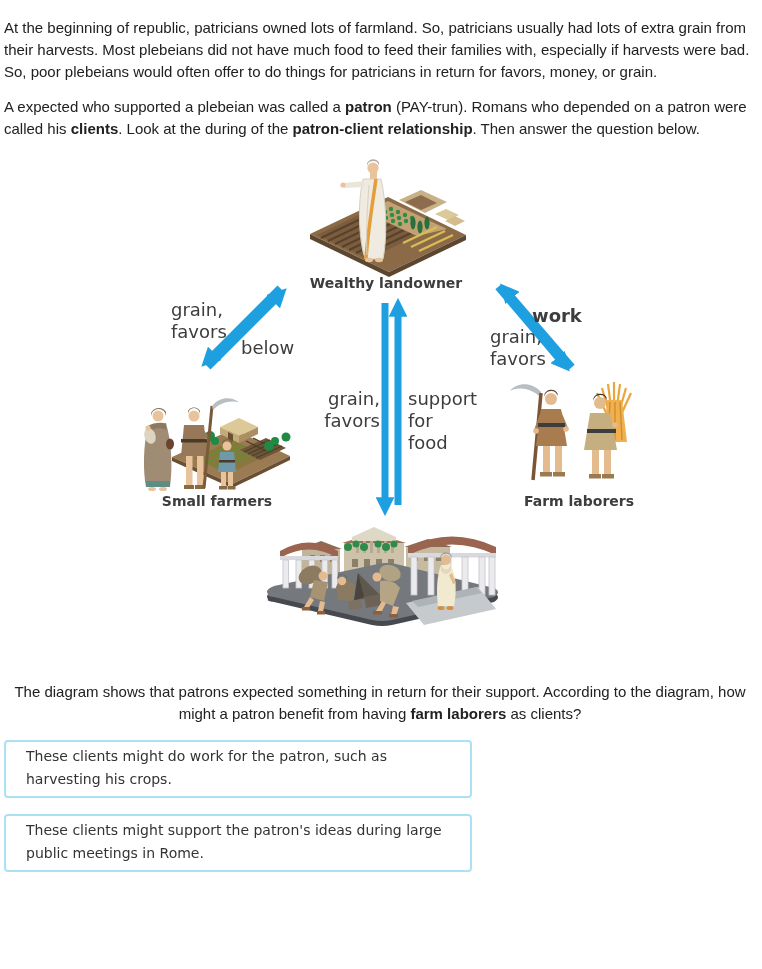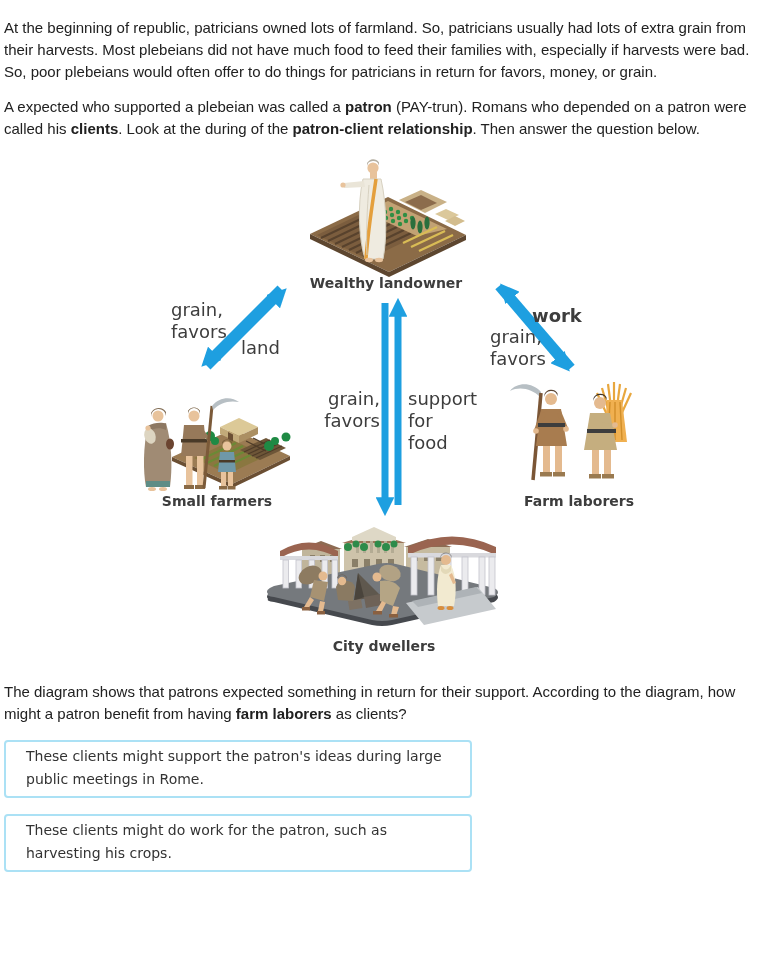--- a/index.html
+++ b/index.html
@@ -22,21 +22,21 @@
   .dlabel {
     position:absolute; font-family:"DejaVu Sans", sans-serif;
     font-size:18px; line-height:22px; color:var(--diagram-label-color,#3d3d3d);
   }
   .nlabel {
     position:absolute; font-family:"DejaVu Sans", sans-serif;
     font-size:14px; font-weight:bold; color:var(--diagram-label-color,#3d3d3d);
     width:200px; text-align:center;
   }
 
-  .question { font-size:15px; line-height:22px; width:752px; margin:20px 0 15px 0; }
+  .question { font-size:15px; line-height:22px; width:752px; margin:20px 0 15px 0;text-align:center; }
   .question b { font-weight:bold; }
 
   .choice {
     width:468px; background:#fff;
     border:2px solid var(--choice-border,#abe1f5); border-radius:4px;
     padding:3px 16px 5px 20px; margin:0 0 16px 0;
     font-family:"DejaVu Sans", sans-serif; font-size:14px; line-height:23px; color:#333;
     cursor:pointer;
   }
 </style>
@@ -307,32 +307,31 @@
         <path d="M180.5,45.5 a5.6,5.6 0 0 1 11,-0.6 l0,-2.5 a6.3,6.3 0 0 0 -11,0.6 Z" fill="#8a8a8a"></path>
         <path d="M192,60 L196,70 L193,71 L189,62 Z" fill="#e4ba8f"></path>
         <ellipse cx="181" cy="95" rx="3.5" ry="2" fill="#d98e3c"></ellipse>
           <ellipse cx="190" cy="95" rx="3.5" ry="2" fill="#d98e3c"></ellipse>
       </g>
     </svg>
 
     <div class="nlabel" style="left:113px; top:340px;">Small farmers</div>
     <div class="nlabel" style="left:282px; top:122px;">Wealthy landowner</div>
     <div class="nlabel" style="left:475px; top:340px;">Farm laborers</div>
-    <div class="nlabel" style="left:280px; top:485px;">City dwellers</div>
 
     <div class="dlabel" style="left:167px; top:146px; width:56px;">grain, favors</div>
-    <div class="dlabel" style="left:237px; top:184px;">land</div>
+    <div class="dlabel" style="left:237px; top:184px;">below</div>
     <div class="dlabel" style="left:310px; top:235px; width:66px; text-align:right;">grain, favors</div>
     <div class="dlabel" style="left:404px; top:235px; width:66px;">support for food</div>
     <div class="dlabel" style="left:528px; top:152px;font-weight:bold;">work</div>
     <div class="dlabel" style="left:486px; top:173px; width:56px;">grain, favors</div>
   </div>
 
   <p class="question"><span>The diagram shows that patrons expected something in return for their support. According to the diagram, how might a patron benefit from having </span><b>farm laborers</b><span> as clients?</span></p>
 
   <div class="choice" tabindex="0">
+    <span>These clients might do work for the patron, such as harvesting his crops.</span>
+  </div>
+  <div class="choice" tabindex="0">
     <span>These clients might support the patron's ideas during large public meetings in Rome.</span>
   </div>
-  <div class="choice" tabindex="0">
-    <span>These clients might do work for the patron, such as harvesting his crops.</span>
-  </div>
 
 </div>
 
 </body></html>

